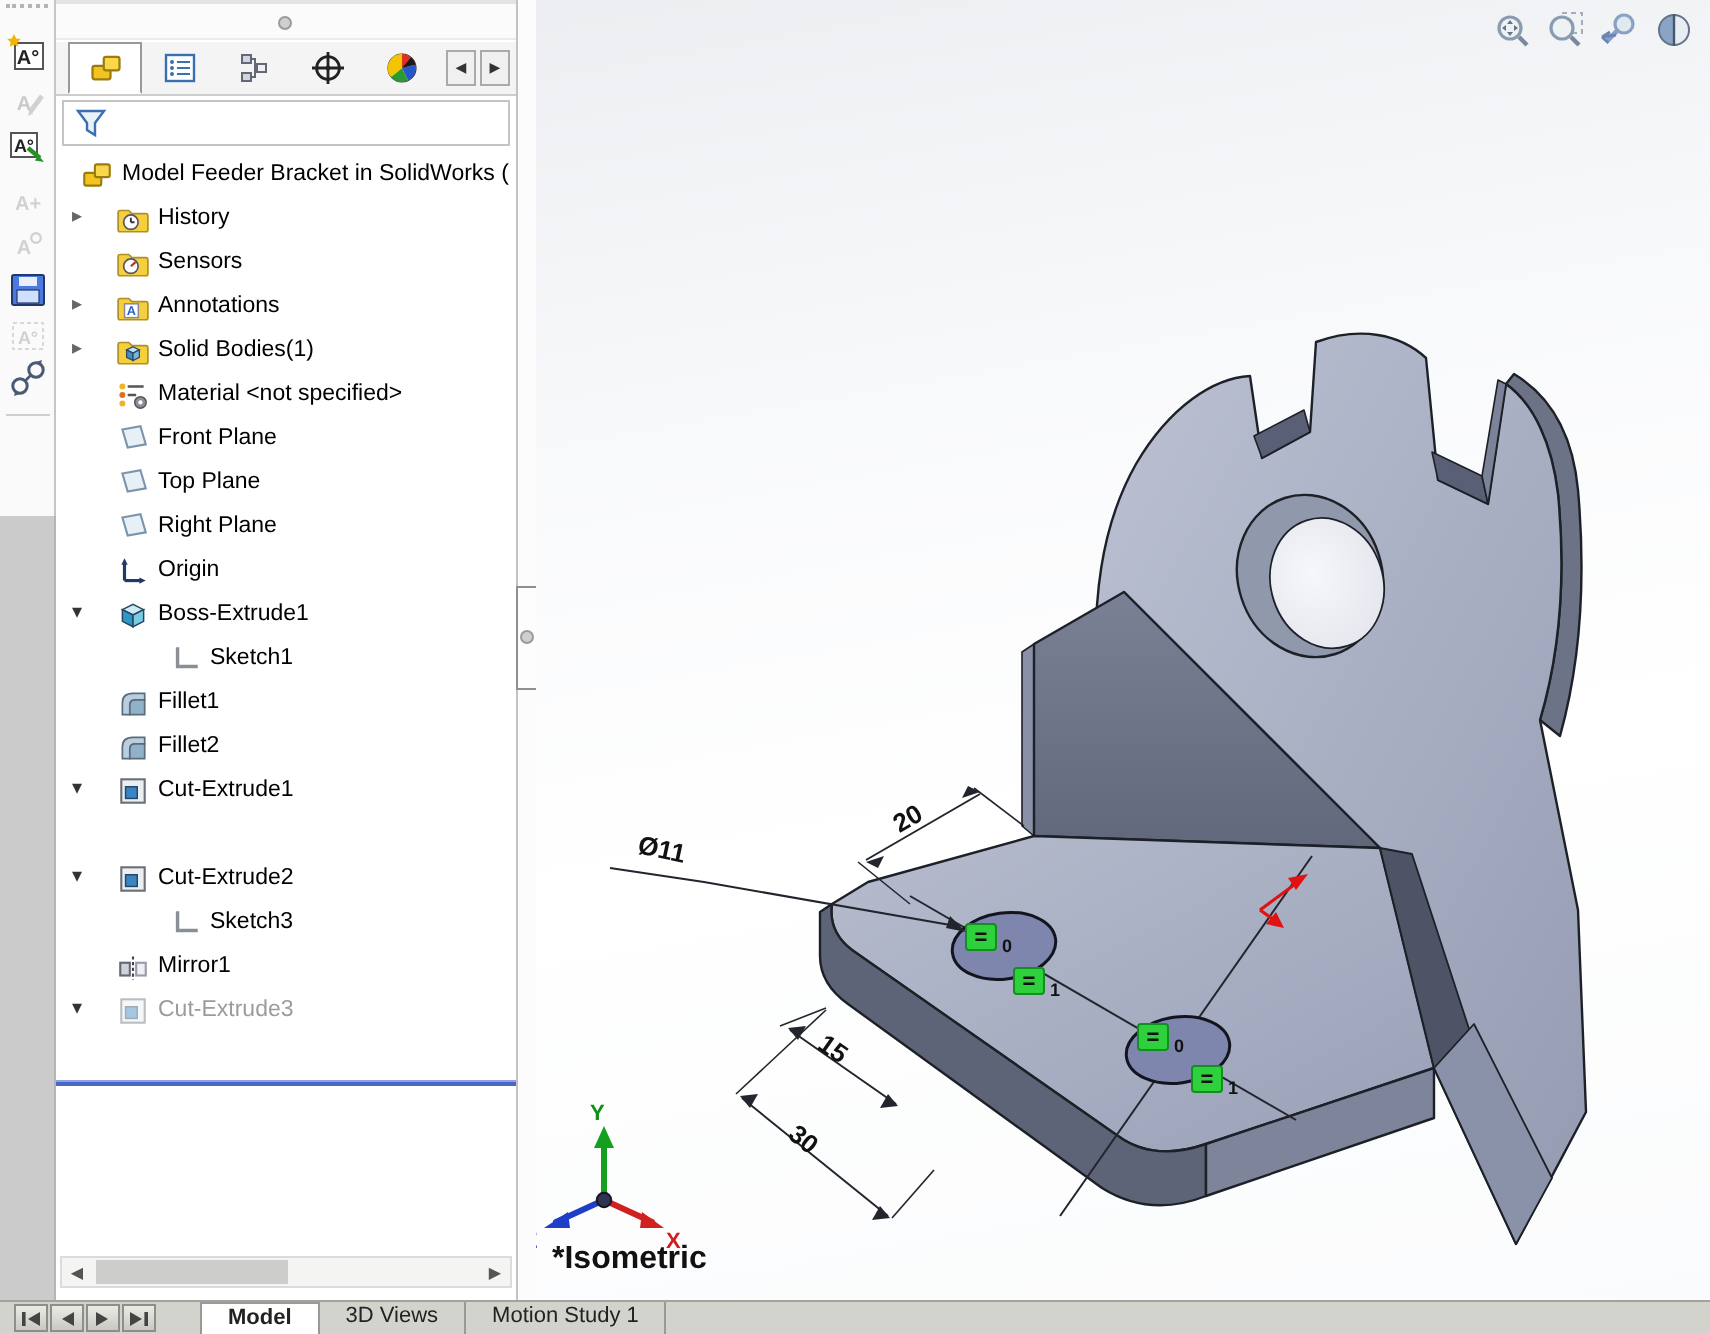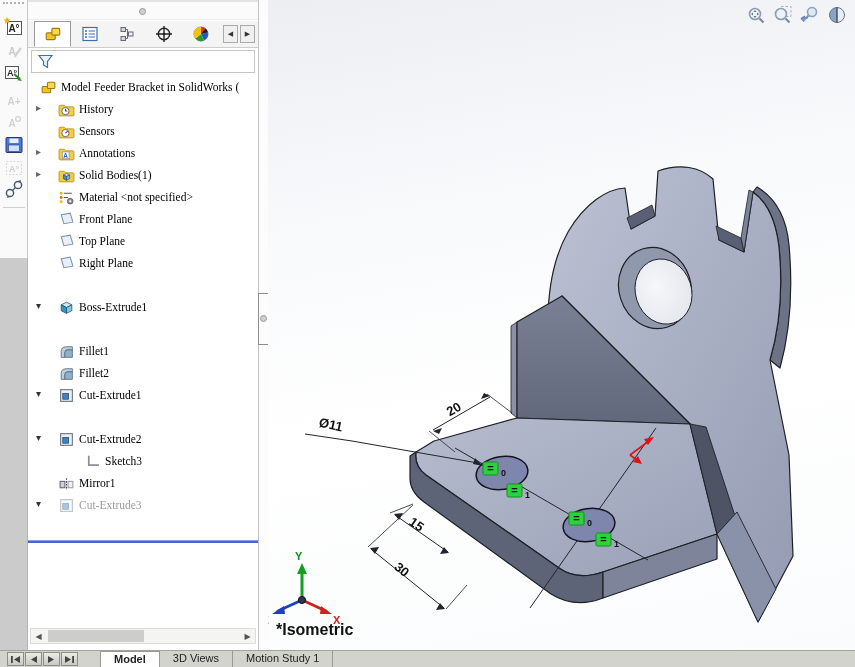--- a/index.html
+++ b/index.html
@@ -11,21 +11,21 @@
   .left-toolbar { left:0; top:0; width:28px; height:650px; background:#fafafa;
     border-right:1px solid #c6c6c6; }
   .grip { height:4px; margin:2px 3px 4px 3px; border-top:2px dotted #b4b4b4; }
   .ltb-btn { position:absolute; left:2px; width:24px; height:22px; display:flex;
     align-items:center; justify-content:center; cursor:pointer; }
   .ltb-btn.disabled { opacity:.42; }
   .ltb-sep { position:absolute; left:3px; width:22px; border-top:1px solid #cfcfcf; top:207px; }
   .ltb-gray { position:absolute; left:0; top:258px; width:28px; height:392px; background:#cbcbcb; border-right:1px solid #b5b5b5;}
 
   
-  .fm-panel { left:28px; top:0; width:230px; height:650px; background:#fff;font-family:Liberation Serif, serif; }
+  .fm-panel { left:28px; top:0; width:230px; height:650px; background:#fff; }
   .panel-top { position:absolute; top:0; left:0; right:0; height:20px; background:#fbfbfb;
     border-top:2px solid #e3e3e3; border-bottom:1px solid #ececec; }
   .panel-top .dot, .gutter-handle .dot { position:absolute; width:7px; height:7px; border-radius:50%;
     background:#cfcfcf; border:1px solid #9b9b9b; }
   .panel-top .dot { left:111px; top:6px; }
   .fm-tabs { position:absolute; top:21px; left:0; right:0; height:27px; background:#f4f4f4;
     border-bottom:1px solid #cdcdcd; display:flex; align-items:stretch; padding-left:6px; }
   .fm-tab { width:37px; display:flex; align-items:center; justify-content:center; cursor:pointer;
     border:1px solid transparent; }
   .fm-tab.active { background:#fff; border:1px solid #999; border-bottom-color:#fff; }
@@ -334,26 +334,38 @@
           <use href="#ic-plane"></use>
         </svg>
       <span class="lbl">Right Plane</span>
     </div>
     <div class="trow" style="top:155px">
       <svg class="ti" viewBox="0 0 16 16">
           <use href="#ic-plane"></use>
         </svg>
       <span class="lbl">Top Plane</span>
     </div>
+    <div class="trow" style="top:199px">
+      <svg class="ti" viewBox="0 0 16 16">
+          <use href="#ic-origin"></use>
+        </svg>
+      <span class="lbl">Origin</span>
+    </div>
     <div class="trow" style="top:221px">
       <span class="exp open">▾</span>
       <svg class="ti" viewBox="0 0 16 16">
           <use href="#ic-boss"></use>
         </svg>
       <span class="lbl">Boss-Extrude1</span>
+    </div>
+    <div class="trow lvl2" style="top:243px">
+      <svg class="ti" viewBox="0 0 16 16">
+          <use href="#ic-sketch"></use>
+        </svg>
+      <span class="lbl">Sketch1</span>
     </div>
     <div class="trow" style="top:265px">
       <svg class="ti" viewBox="0 0 16 16">
           <use href="#ic-fillet"></use>
         </svg>
       <span class="lbl">Fillet1</span>
     </div>
     <div class="trow" style="top:287px">
       <svg class="ti" viewBox="0 0 16 16">
           <use href="#ic-fillet"></use>

